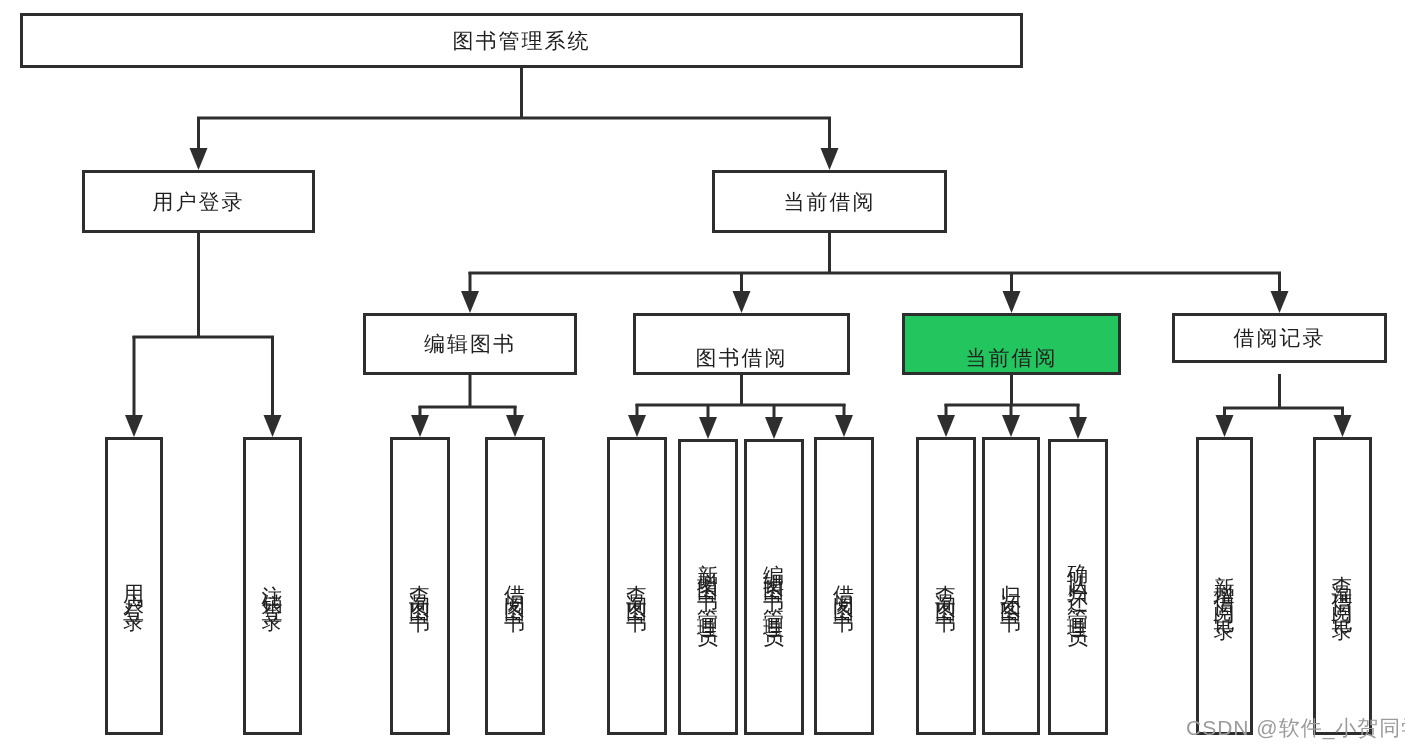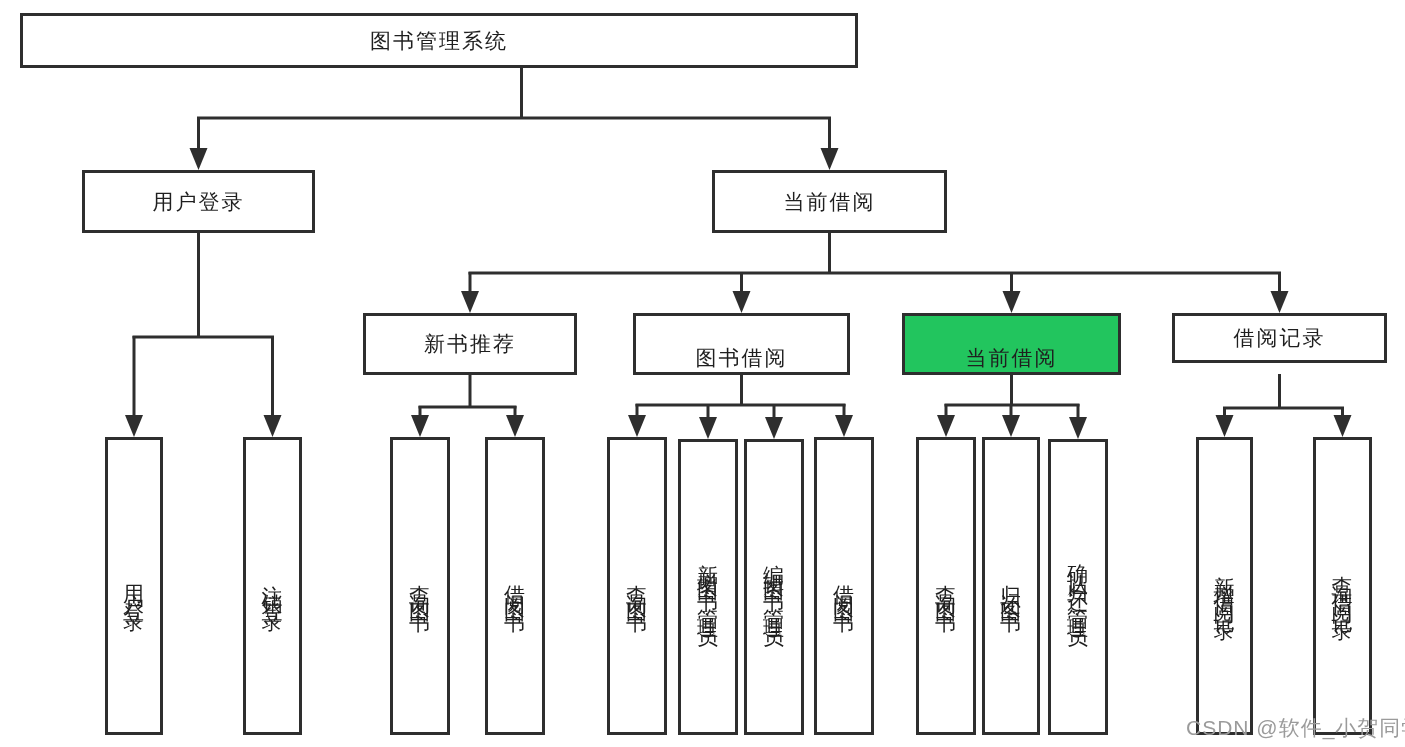--- a/index.html
+++ b/index.html
@@ -119,31 +119,31 @@
       <g>
         <line x1="1279.5" y1="374" x2="1279.5" y2="408" class="connector" stroke="#2e2e2e"></line>
         <line x1="1223" y1="408" x2="1344" y2="408" class="connector" stroke="#2e2e2e"></line>
         <line x1="1224.5" y1="407" x2="1224.5" y2="419" class="connector" stroke="#2e2e2e"></line>
         <polygon points="1215.5,415 1233.5,415 1224.5,437" fill="#2e2e2e"></polygon>
         <line x1="1342.5" y1="407" x2="1342.5" y2="419" class="connector" stroke="#2e2e2e"></line>
         <polygon points="1333.5,415 1351.5,415 1342.5,437" fill="#2e2e2e"></polygon>
       </g>
     </svg>
   <div id="node-layer">
-      <div class="node" style="left: 20px; top: 13px; width: 838px; height: 55px; border-color: rgb(46, 46, 46); background: rgb(255, 255, 255);">
+      <div class="node" style="left: 20px; top: 13px; width: 1003px; height: 55px; border-color: rgb(46, 46, 46); background: rgb(255, 255, 255);">
         <span class="node-label" style="color: rgb(31, 31, 31);">图书管理系统</span>
       </div>
       <div class="node" style="left: 82px; top: 170px; width: 233px; height: 63px; border-color: rgb(46, 46, 46); background: rgb(255, 255, 255);">
         <span class="node-label" style="color: rgb(31, 31, 31);">用户登录</span>
       </div>
       <div class="node" style="left: 712px; top: 170px; width: 235px; height: 63px; border-color: rgb(46, 46, 46); background: rgb(255, 255, 255);">
         <span class="node-label" style="color: rgb(31, 31, 31);">当前借阅</span>
       </div>
       <div class="node" style="left: 363px; top: 313px; width: 214px; height: 62px; border-color: rgb(46, 46, 46); background: rgb(255, 255, 255);">
-        <span class="node-label" style="color: rgb(31, 31, 31);">新书推荐</span>
+        <span class="node-label" style="color: rgb(31, 31, 31);">编辑图书</span>
       </div>
       <div class="node" style="left: 633px; top: 313px; width: 217px; height: 62px; border-color: rgb(46, 46, 46); background: rgb(255, 255, 255); align-items: flex-end;">
         <span class="node-label" style="color: rgb(31, 31, 31);">图书借阅</span>
       </div>
       <div class="node" style="left: 902px; top: 313px; width: 219px; height: 62px; border-color: rgb(46, 46, 46); background: #22c55e; align-items: flex-end;">
         <span class="node-label" style="color: rgb(31, 31, 31);">当前借阅</span>
       </div>
       <div class="node" style="left: 1172px; top: 313px; width: 215px; height: 50px; border-color: rgb(46, 46, 46); background: rgb(255, 255, 255);">
         <span class="node-label" style="color: rgb(31, 31, 31);">借阅记录</span>
       </div>

